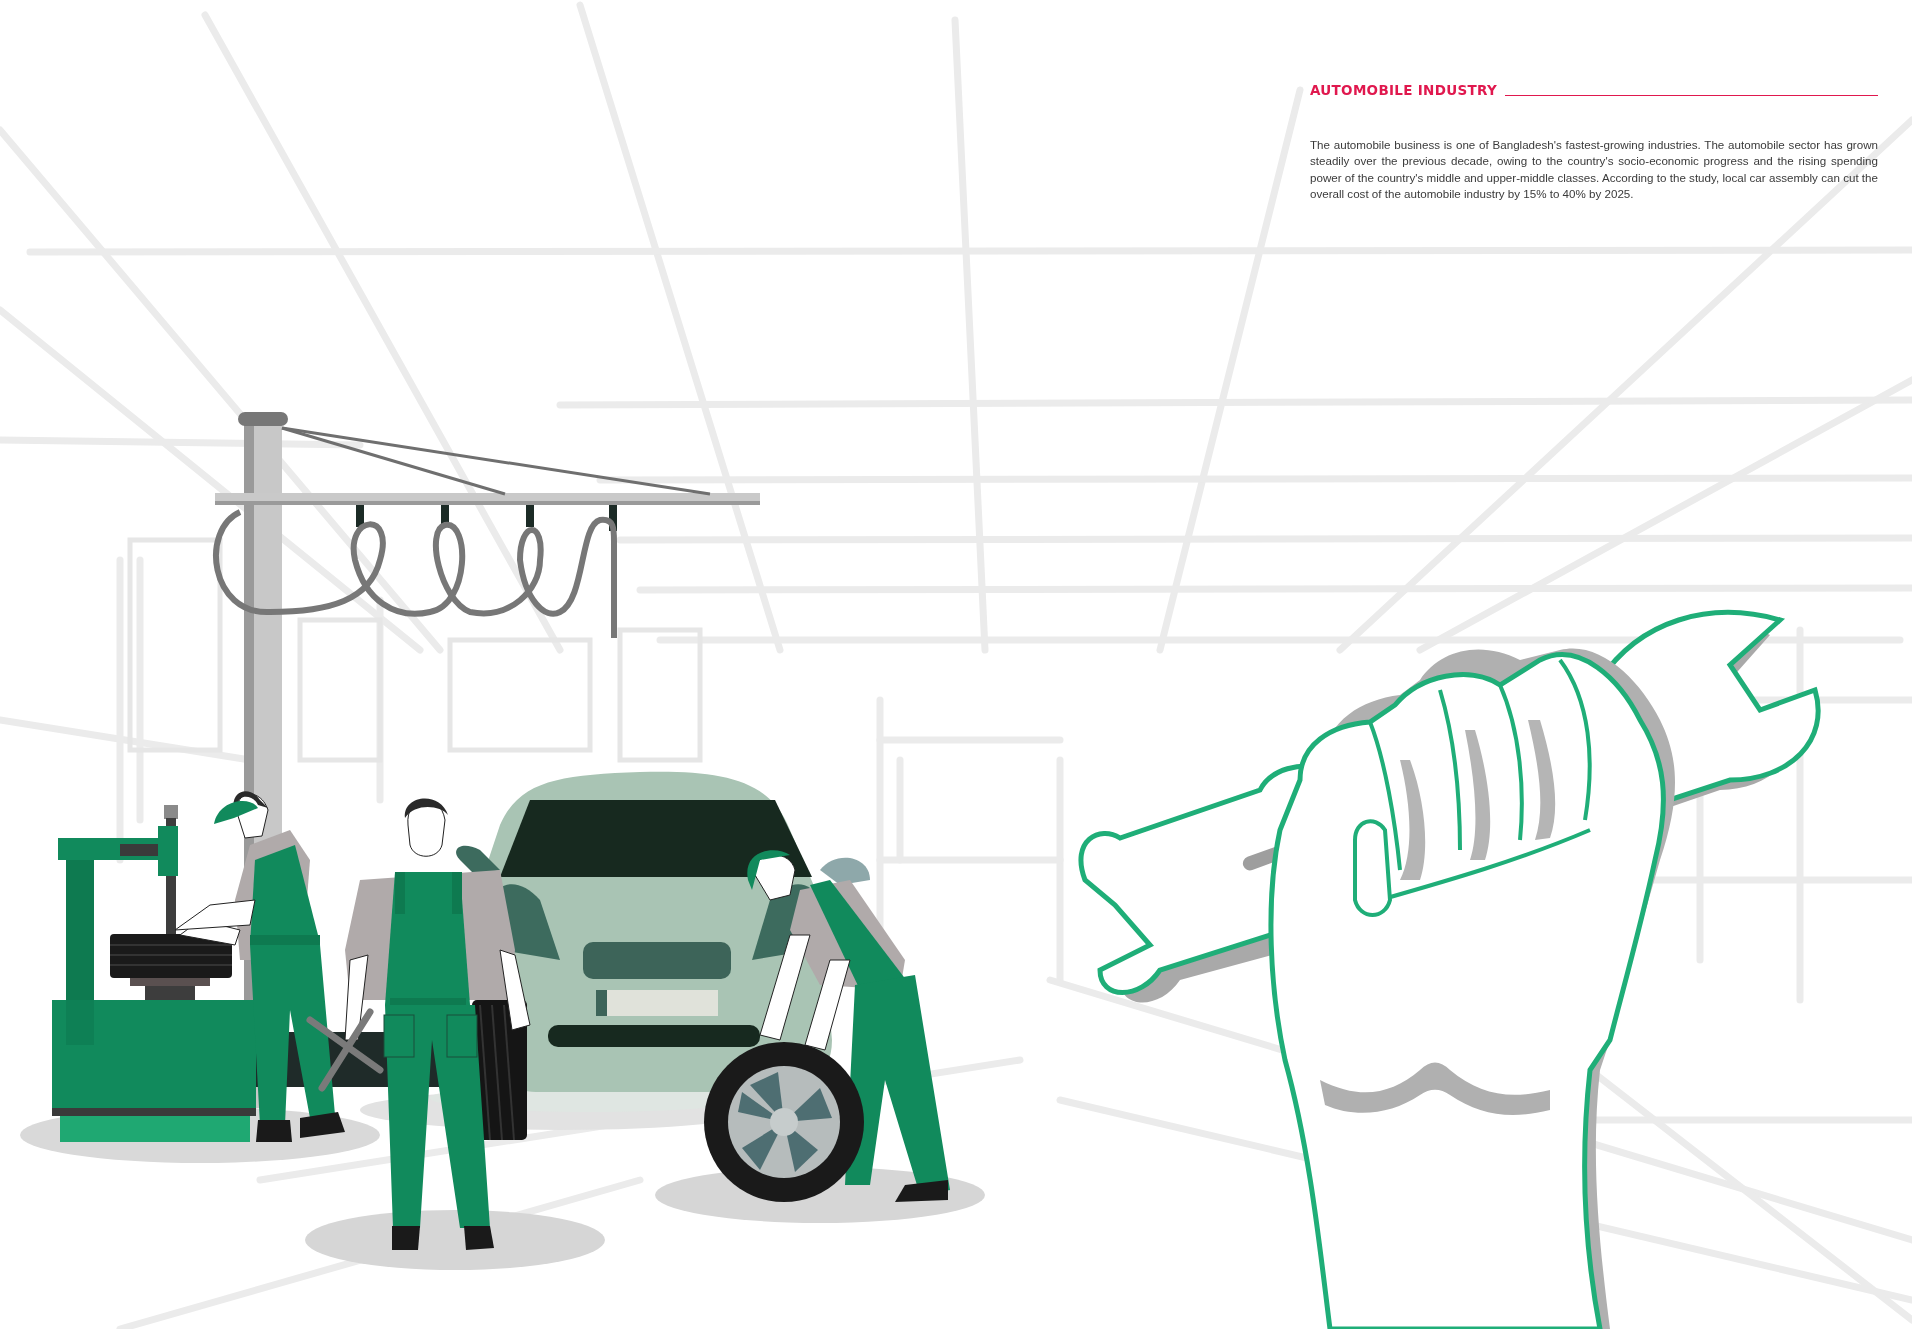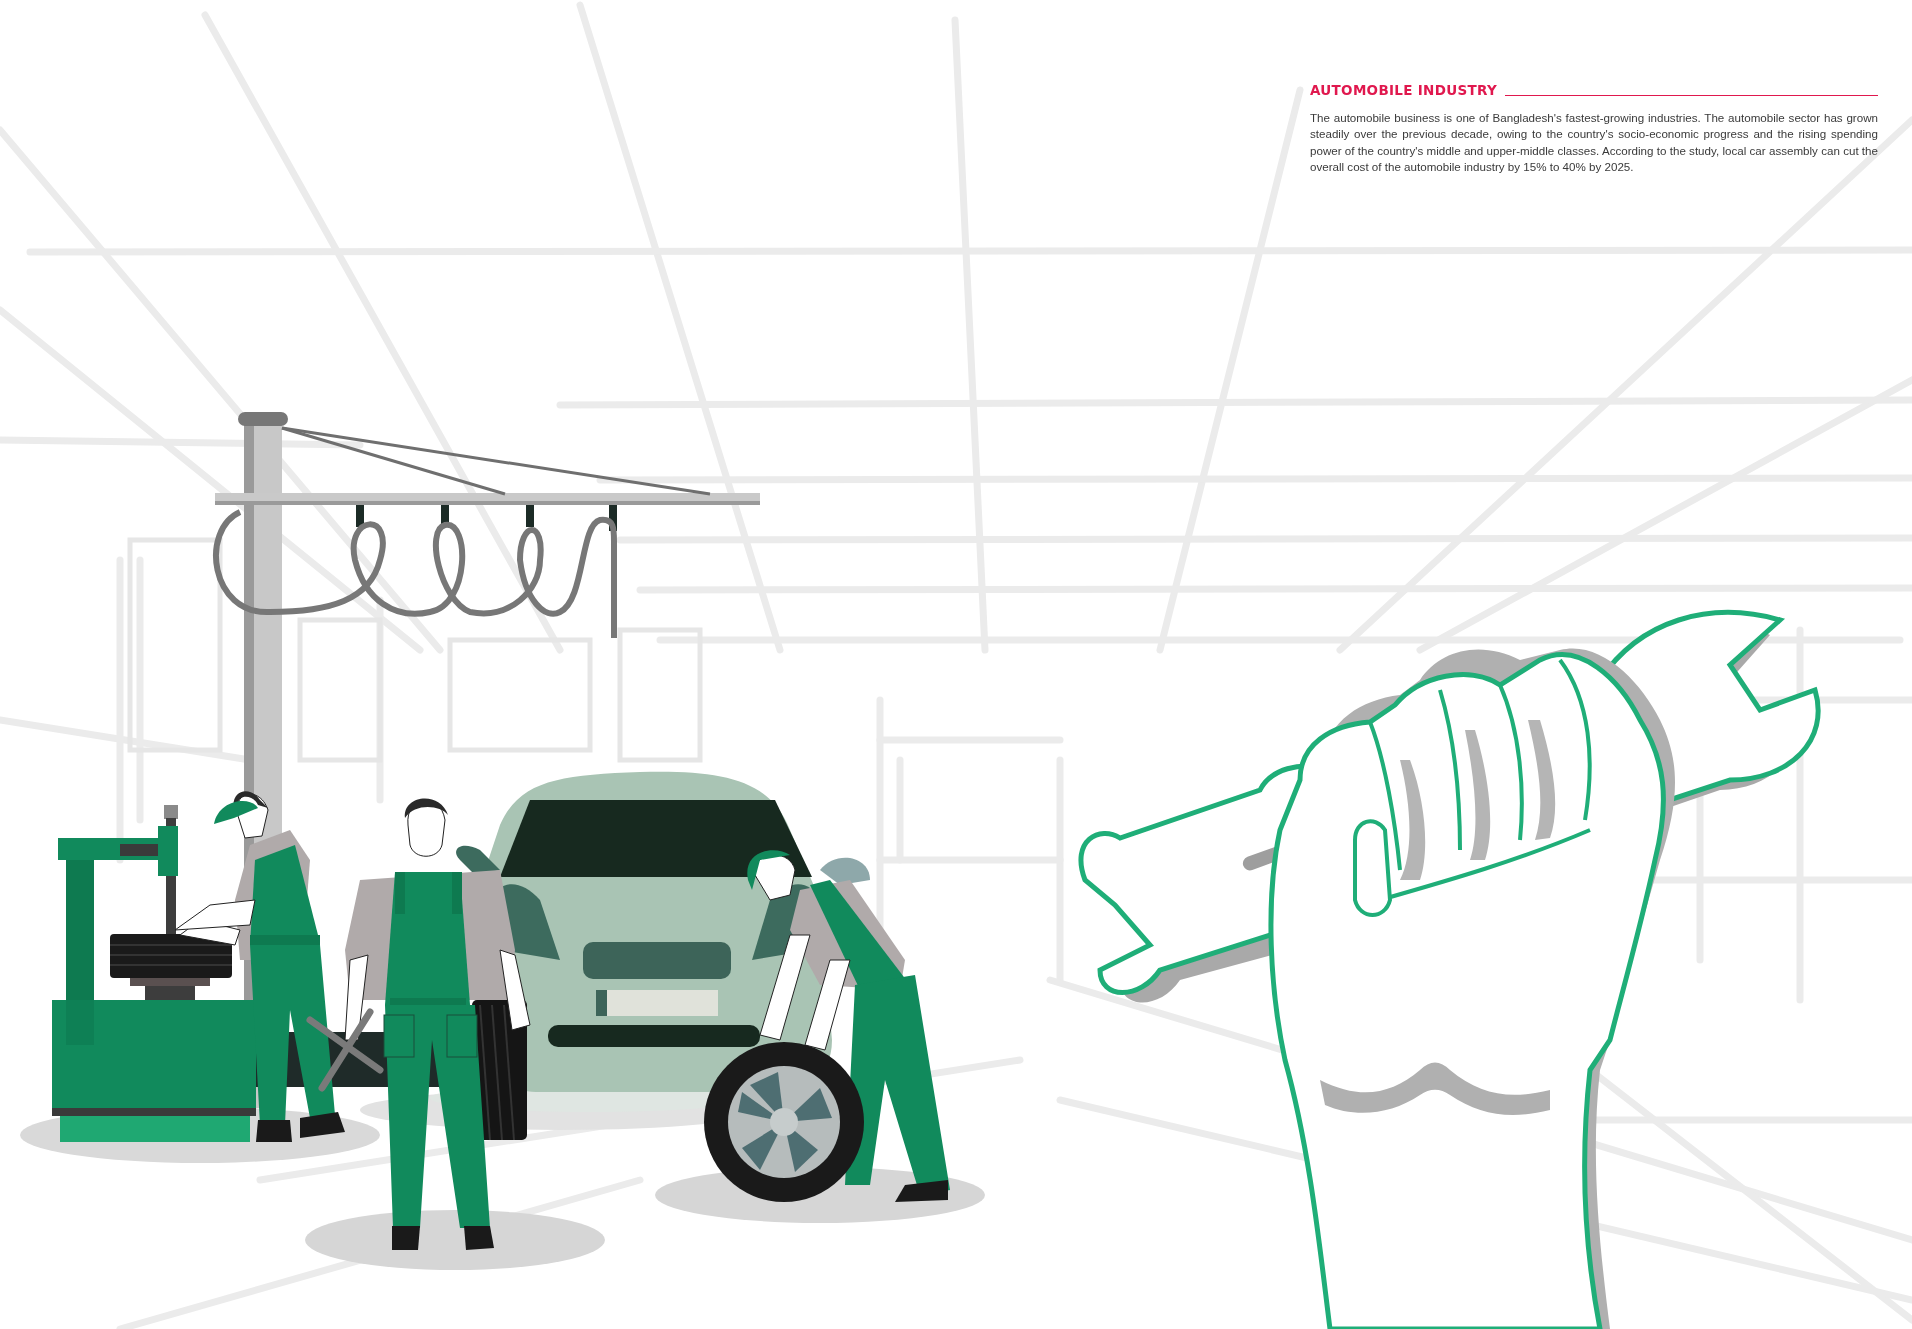--- a/index.html
+++ b/index.html
@@ -6,21 +6,21 @@
   body { width: 1912px; height: 1329px; position: relative; overflow: hidden;
          font-family: "DejaVu Sans", sans-serif; }
   .page { position: absolute; inset: 0; background: #fff; }
   .bg-sketch { position: absolute; left: 0; top: 0; width: 1912px; height: 1329px; }
   .illustration { position: absolute; left: 0; top: 0; width: 1912px; height: 1329px; }
   .article { position: absolute; left: 1310px; top: 84px; width: 568px; }
   .heading-row { display: flex; align-items: flex-end; gap: 8px; }
   .heading { color: #e0184e; font-family: "DejaVu Sans", sans-serif; font-weight: bold;
              font-size: 13.5px; letter-spacing: 0.3px; white-space: nowrap; line-height: 1; }
   .heading-rule { flex: 1; height: 0; border-bottom: 1.3px solid #e0184e; margin-bottom: 2px; }
-  .body-text { margin-top: 12px; color: #3a3a3a; font-family: "Liberation Sans", sans-serif;
+  .body-text { margin-top: 39px; color: #3a3a3a; font-family: "Liberation Sans", sans-serif;
                font-size: 11.6px; line-height: 16.6px; text-align: justify; }
 </style>
 </head>
 <body>
 
 <div class="page">
 
   <svg class="bg-sketch" viewBox="0 0 1912 1329">
     <g stroke="#ebebeb" stroke-width="7" fill="none" stroke-linecap="round">
 

